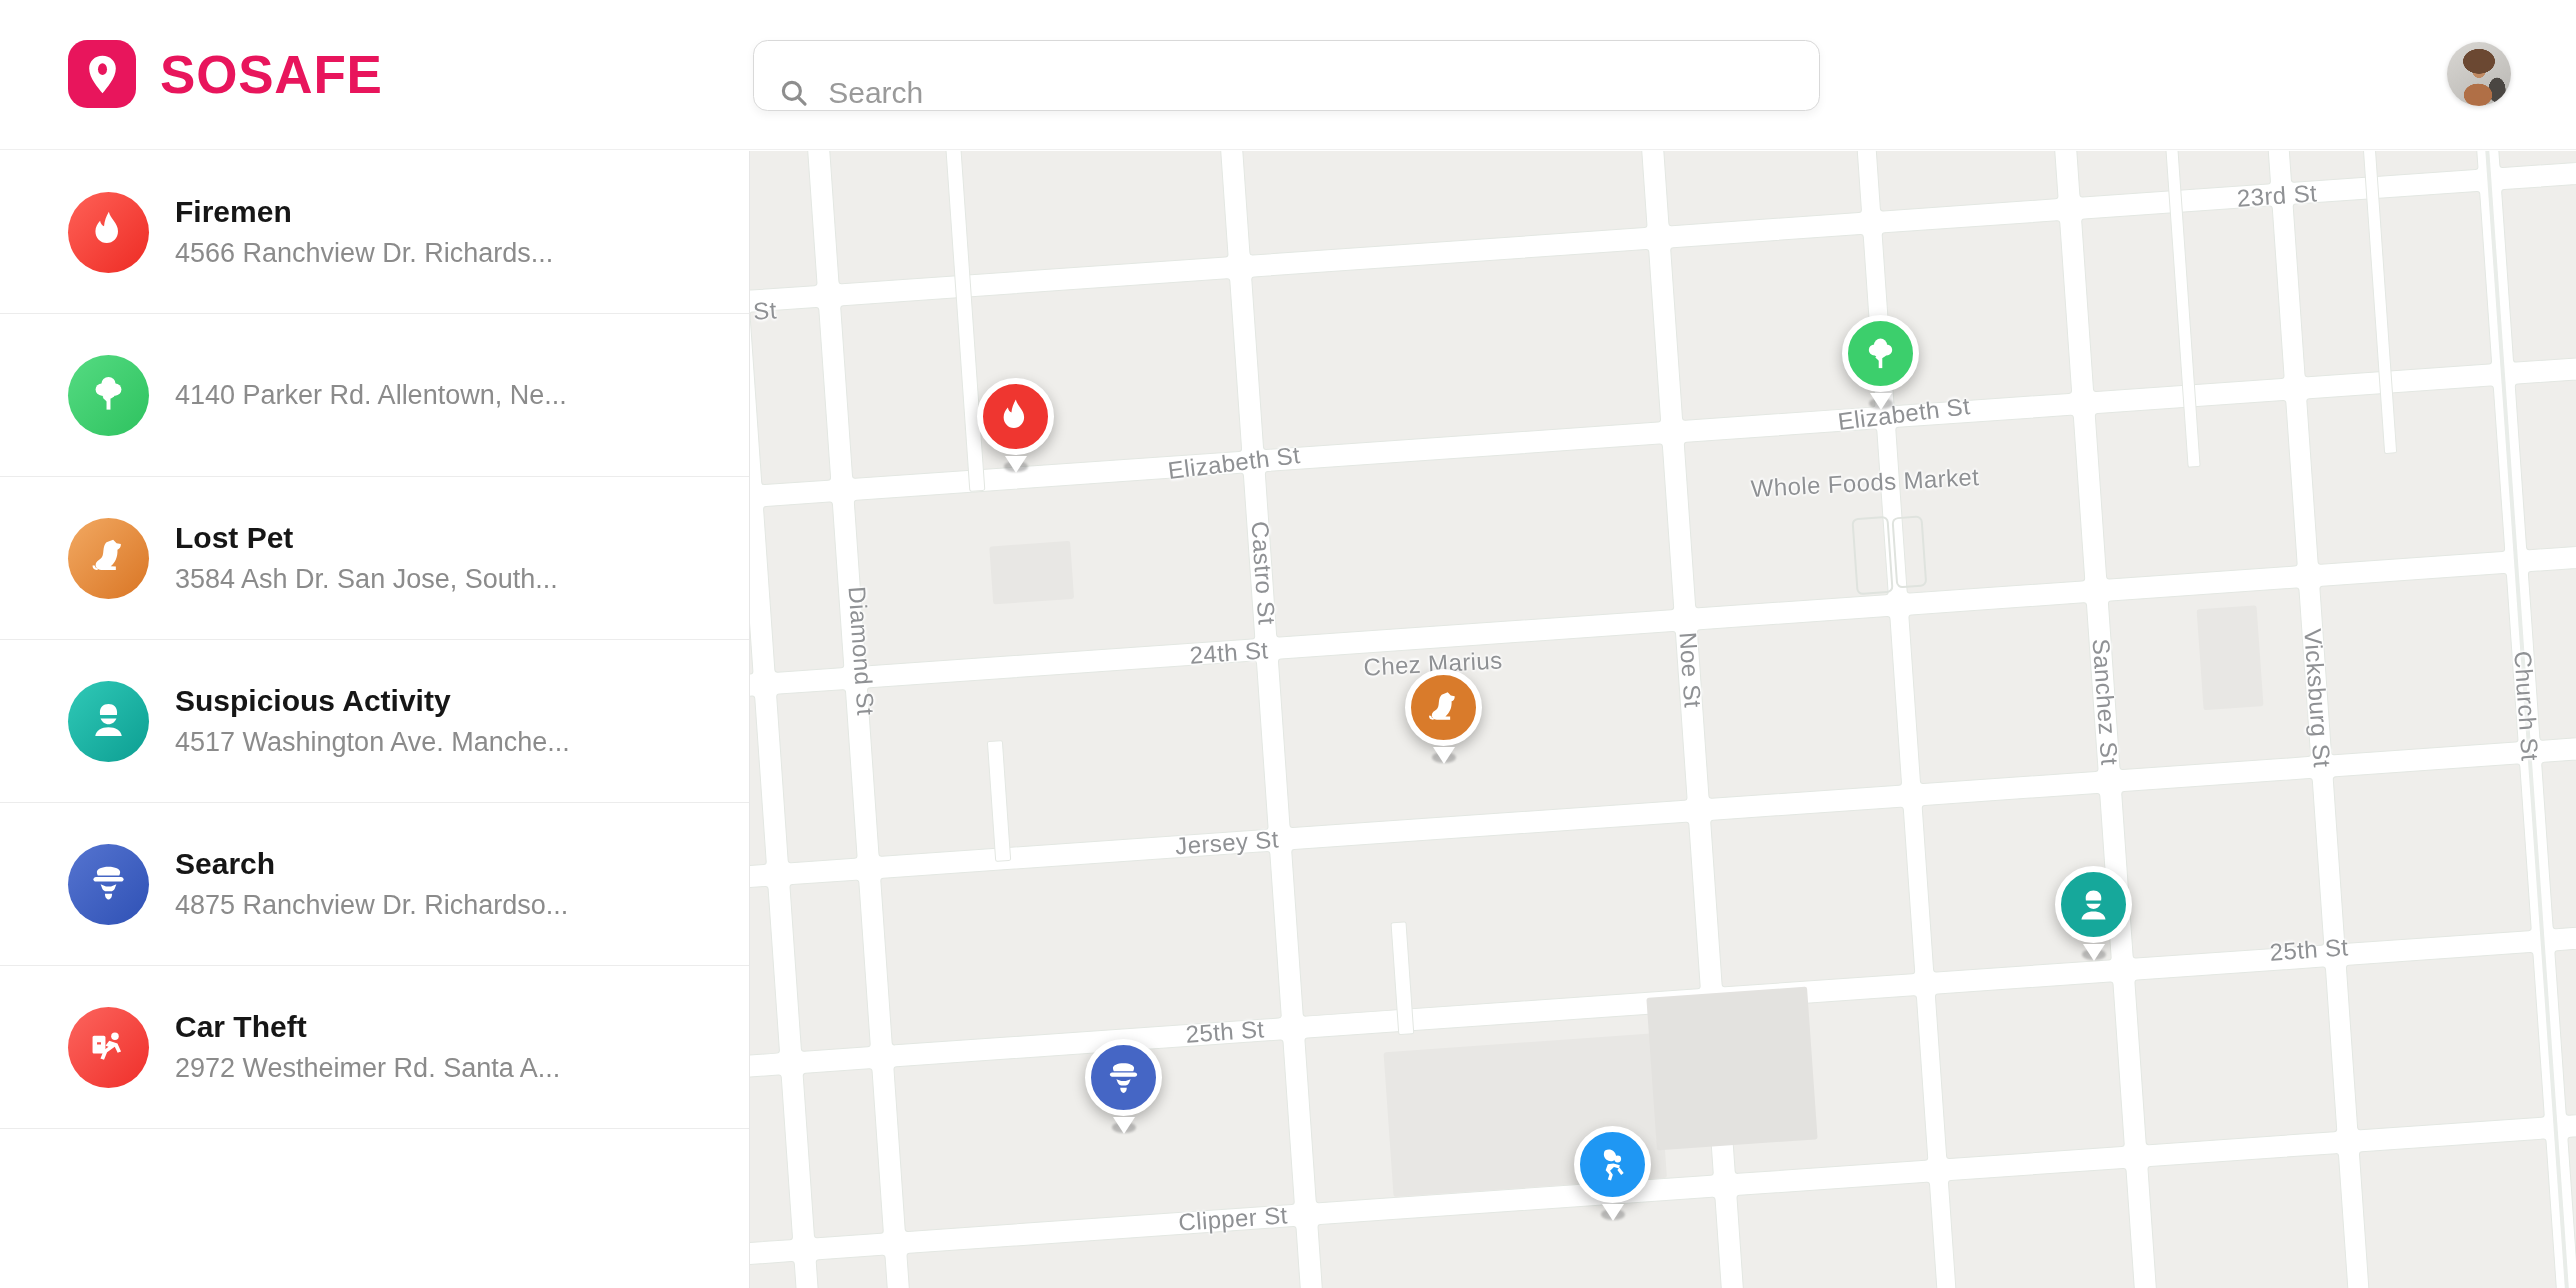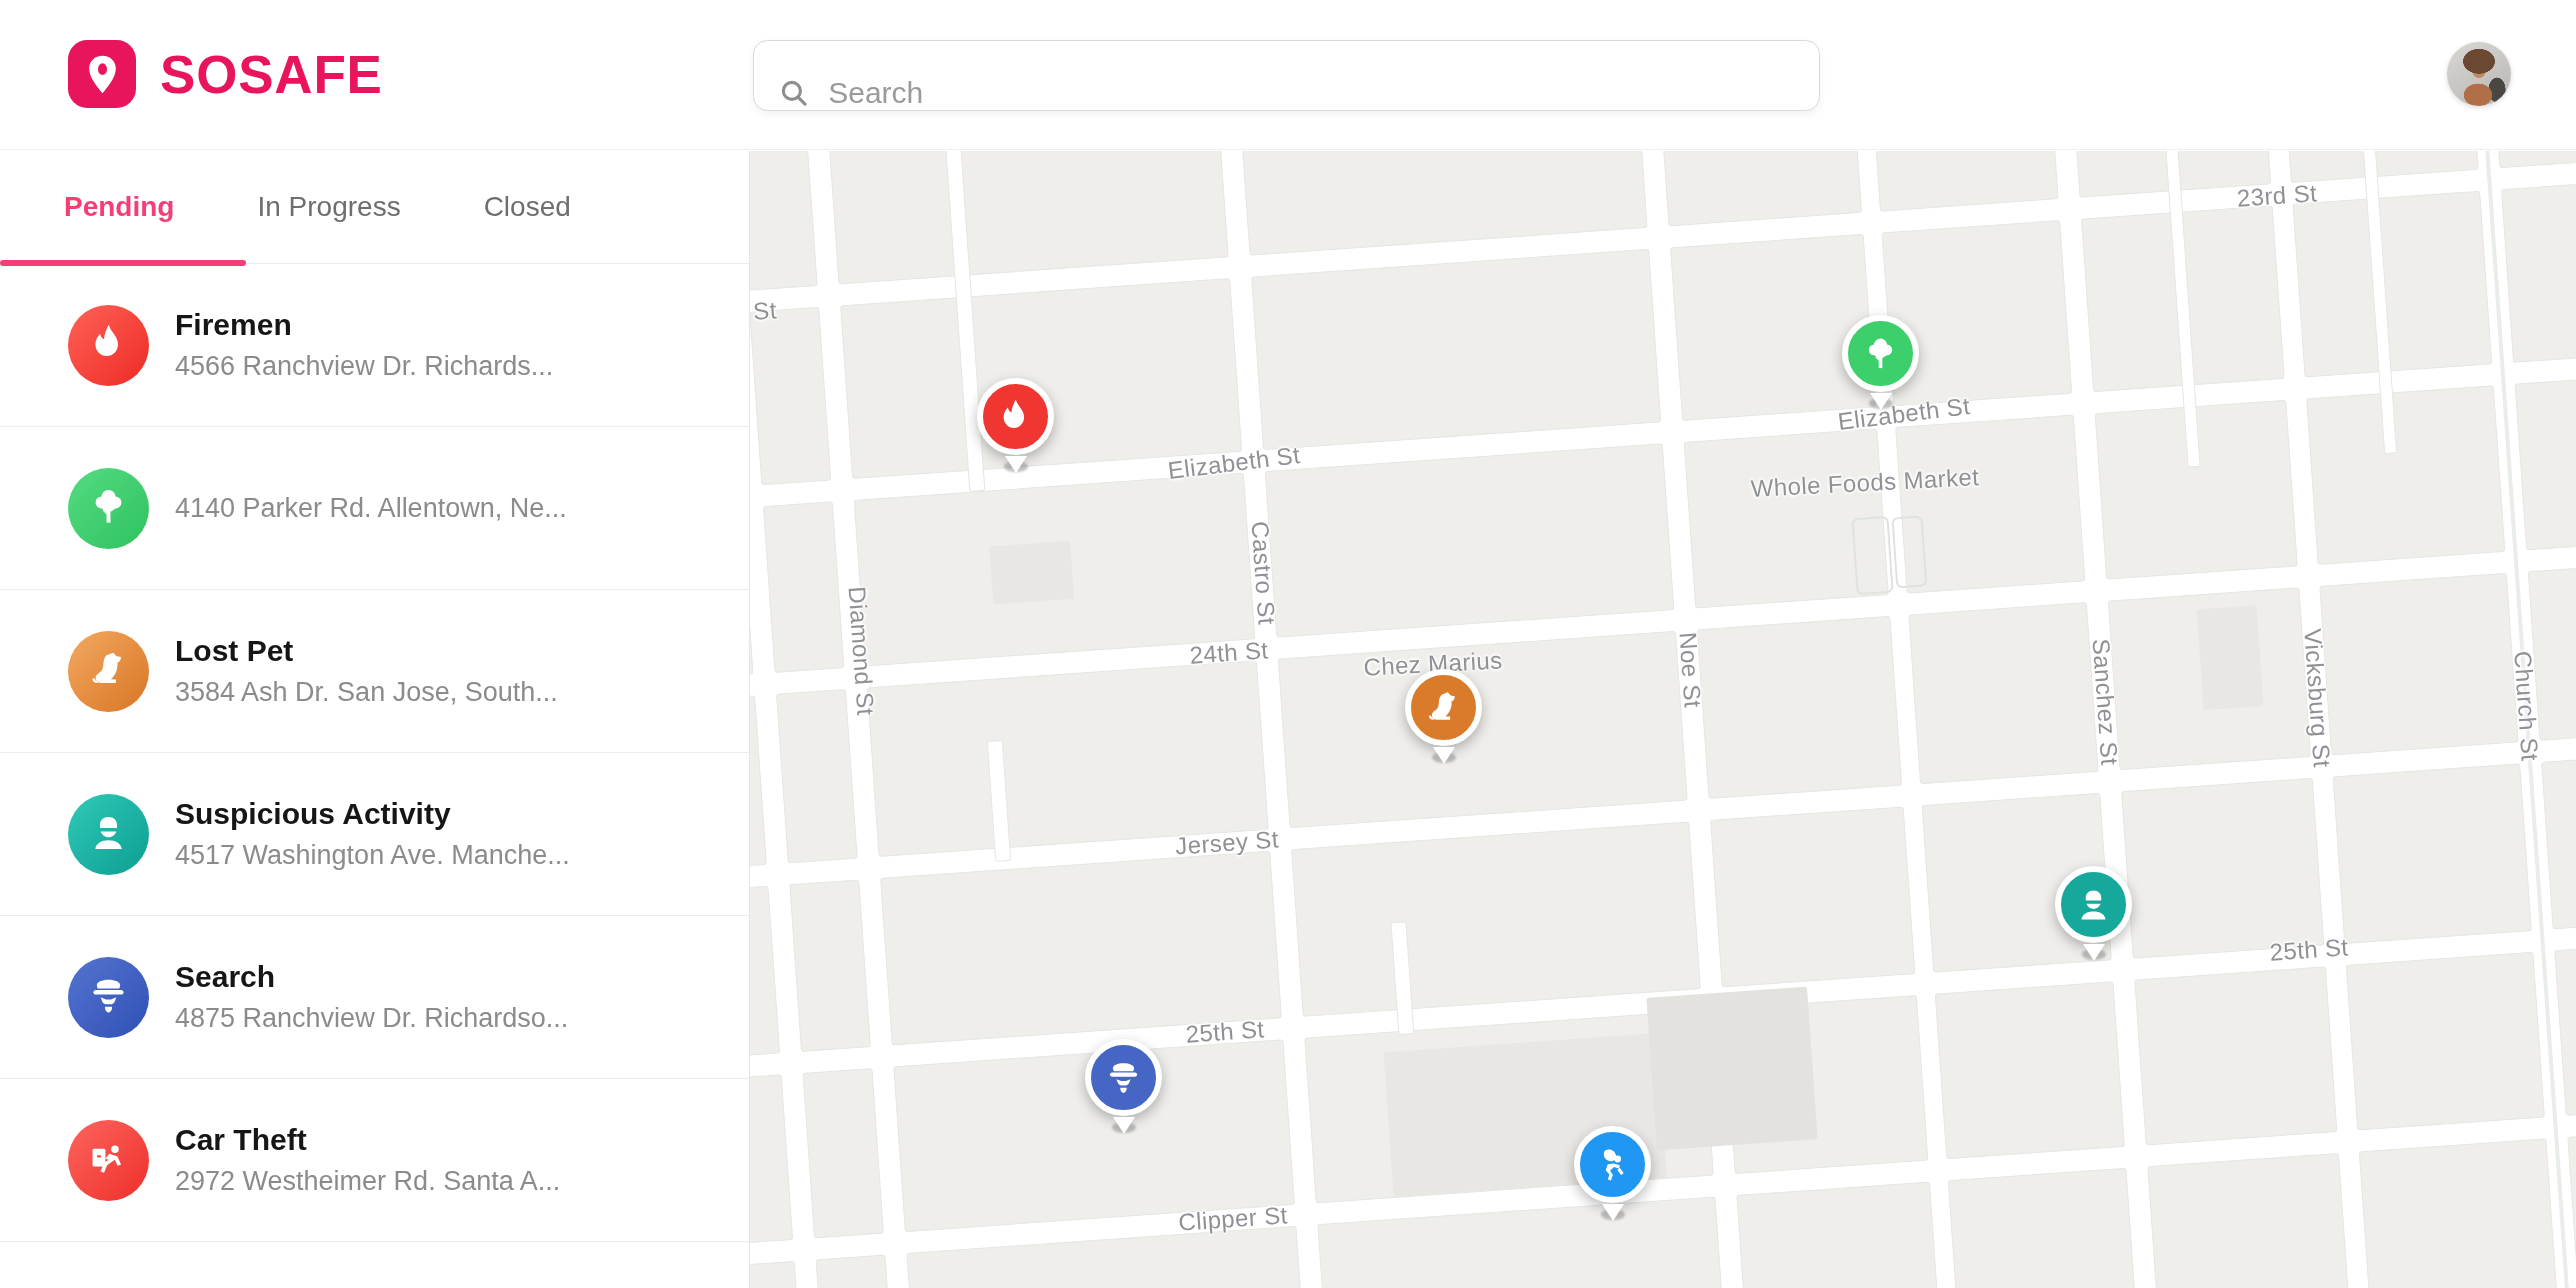--- a/index.html
+++ b/index.html
@@ -92,26 +92,20 @@
           <circle cx="10.5" cy="10.5" r="6"></circle>
           <path d="M15.2 15.2l4.6 4.6" stroke-linecap="round"></path>
         </svg>
       </span>
     <span class="search-ph">Search</span>
   </div>
   <div class="avatar"></div>
 </div>
 
 <div class="left-panel">
-  <div class="tabs">
-    <div class="tab active">Pending</div>
-    <div class="tab">In Progress</div>
-    <div class="tab">Closed</div>
-    <div class="tab-underline"></div>
-  </div>
   <div class="ilist">
   <div class="item">
     <div class="row-icon" style="background: linear-gradient(135deg, rgb(255, 97, 87), rgb(237, 43, 36));">
           <span class="glyph"><svg viewBox="0 0 24 24">
               <path fill="#fff" d="M12.2 1.5c.7 3.8 5.1 6.2 5.1 10.9 0 3.7-2.8 6.6-6.3 6.6s-6.3-2.9-6.3-6.6c0-2.4 1.2-4.2 2.6-5.9.3 1.5 1.1 2.6 2.2 3.1C9.7 6.8 10.7 4 12.2 1.5z"></path>
             </svg></span>
         </div>
     <div class="row-texts">
       <div class="row-title">Firemen</div>
       <div class="row-addr">4566 Ranchview Dr. Richards...</div>

